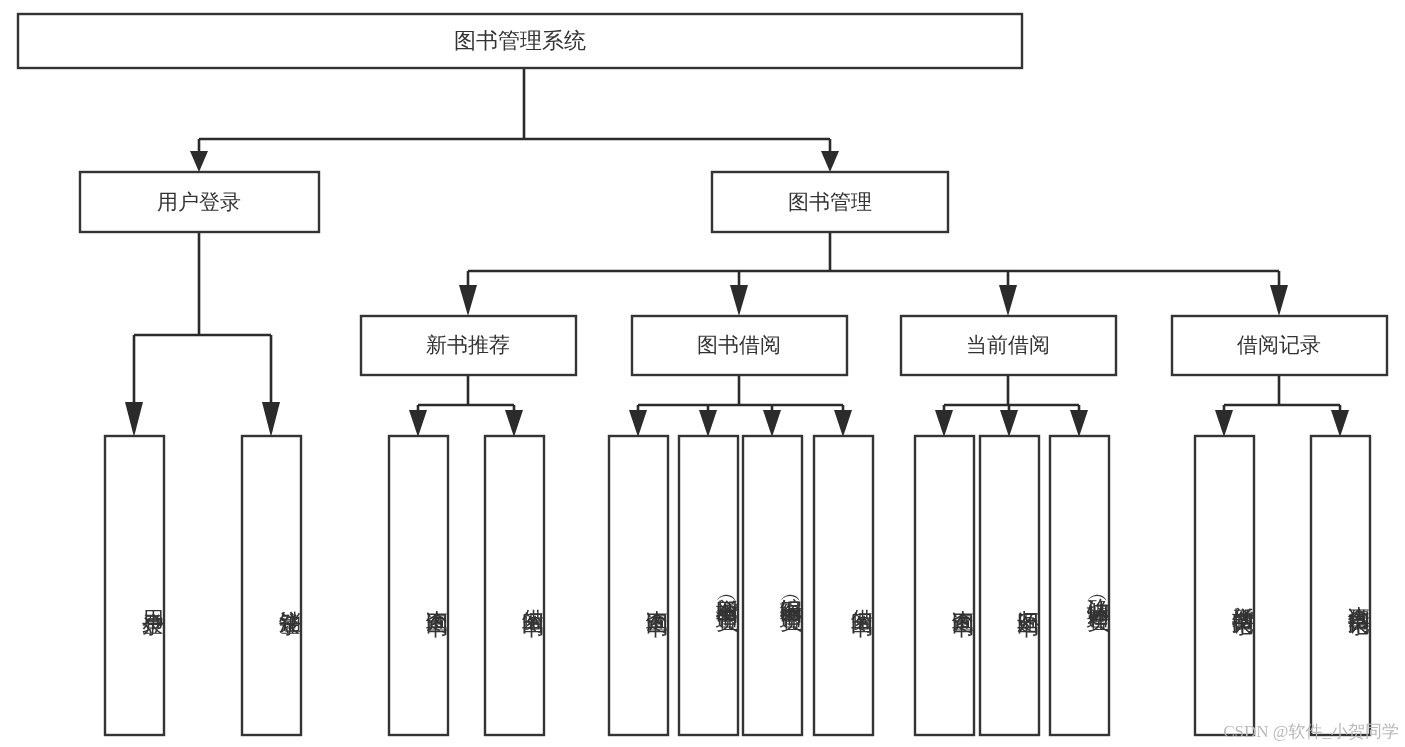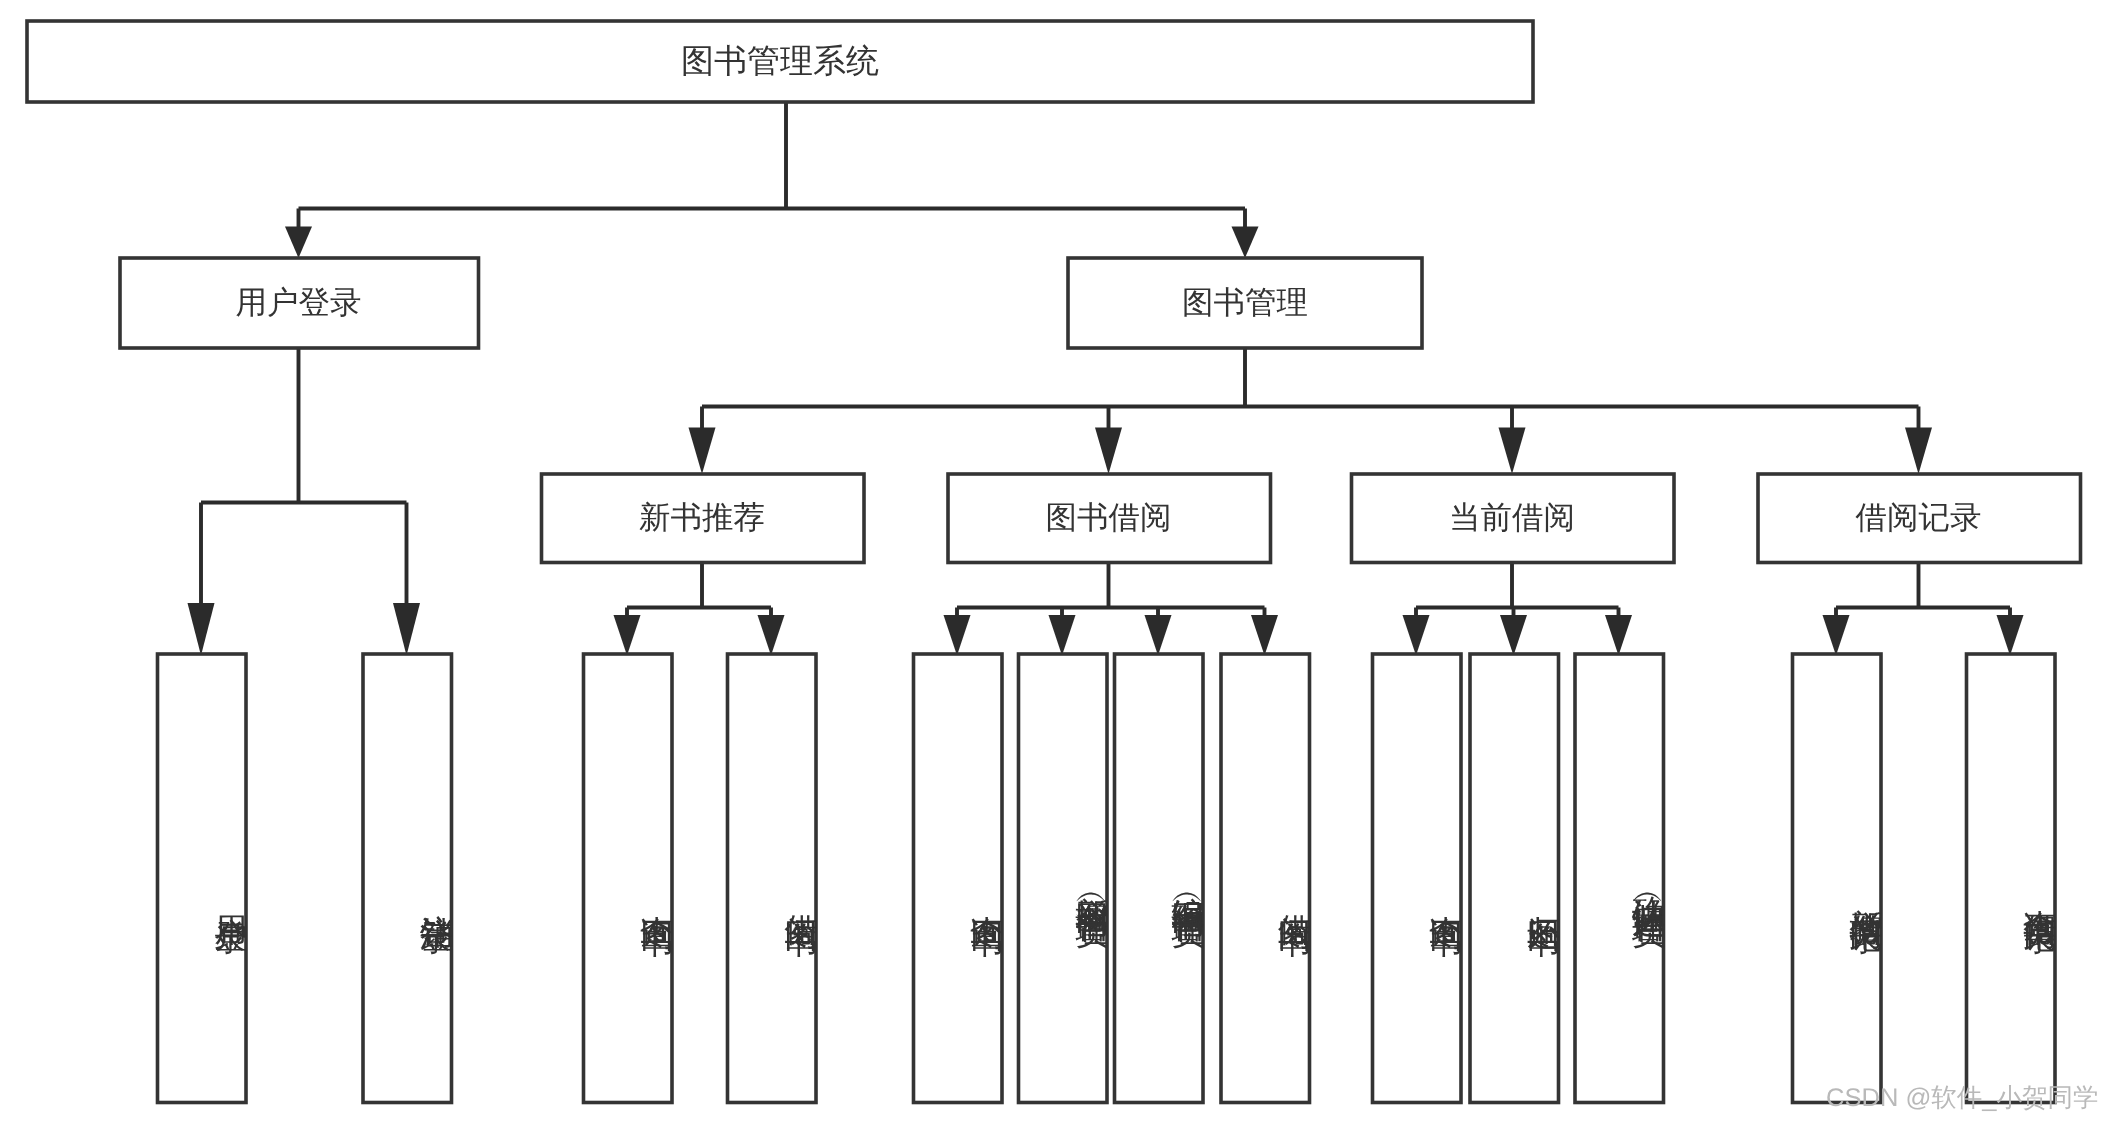--- a/index.html
+++ b/index.html
@@ -63,21 +63,21 @@
     letter-spacing: 2px;
     text-align: center;
     white-space: nowrap;
     pointer-events: none;
     user-select: none;
   }
   .watermark {
     position: absolute;
     right: 6px;
     bottom: 4px;
-    font-family: Liberation Sans, sans-serif;
+    font-family: Liberation Serif, serif;
     font-size: 17px;
     color: #b9b9b9;
     white-space: nowrap;
     user-select: none;
   }
 </style>
 </head>
 <body>
 
 <div id="diagram-root">

